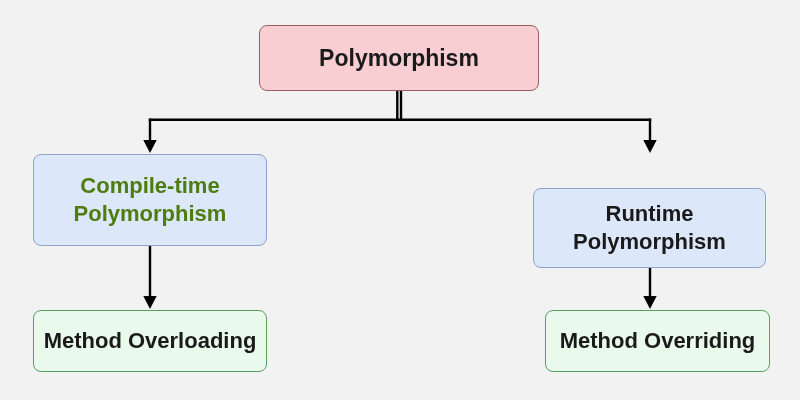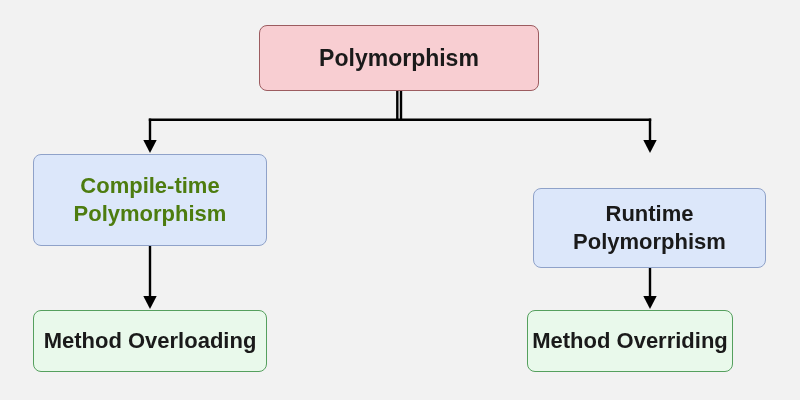--- a/index.html
+++ b/index.html
@@ -49,22 +49,22 @@
     font-size: 22px;
     margin-top: 28px;
   }
   .node-leaf-left {
     left: 33px; top: 310px;
     width: 234px; height: 62px;
     font-size: 22px;
     white-space: nowrap;
   }
   .node-leaf-right {
-    left: 527px; top: 310px;
-    width: 206px; height: 62px;
+    left: 545px; top: 310px;
+    width: 225px; height: 62px;
     font-size: 22px;
     white-space: nowrap;
   }
 </style>
 </head>
 <body>
 
 <div class="stage" style="background-color: rgb(242, 242, 242);">
 
   <svg class="connectors" viewBox="0 0 800 400" xmlns="http://www.w3.org/2000/svg">

